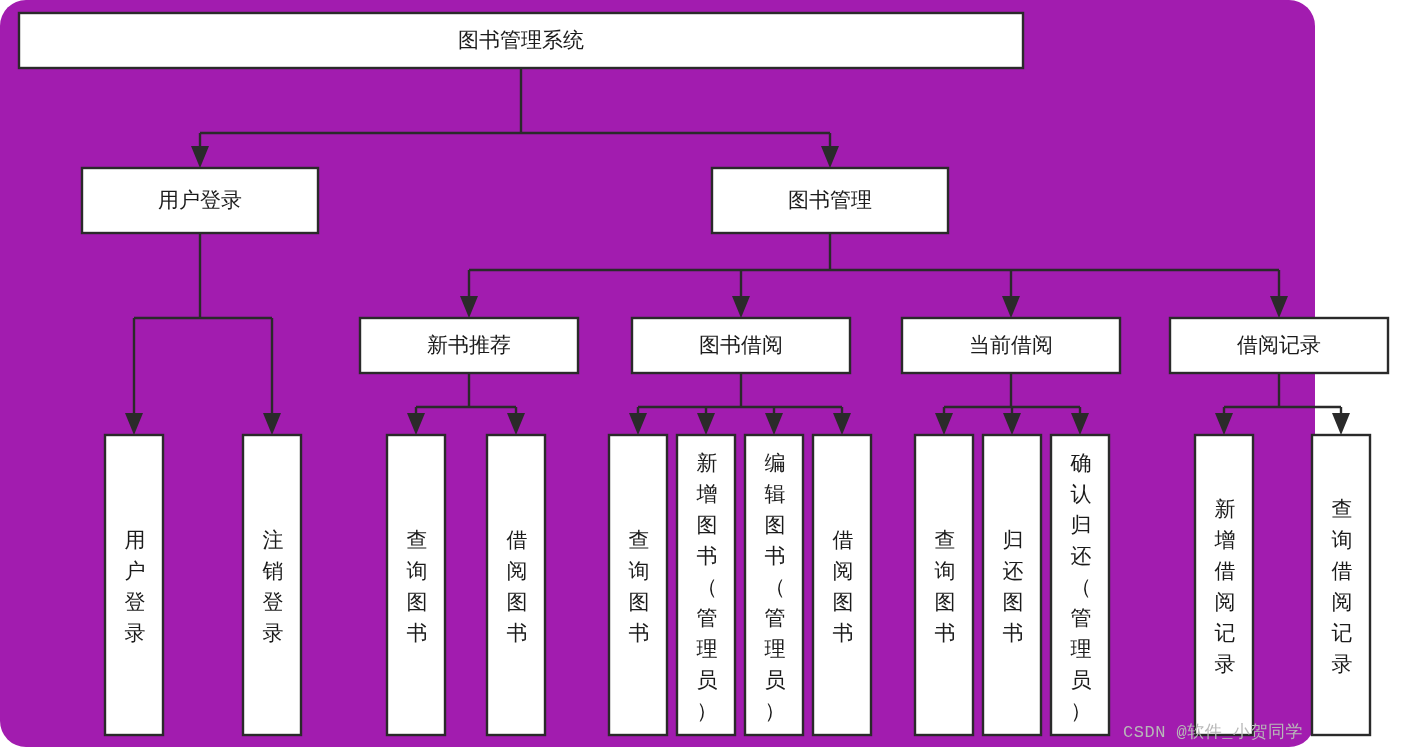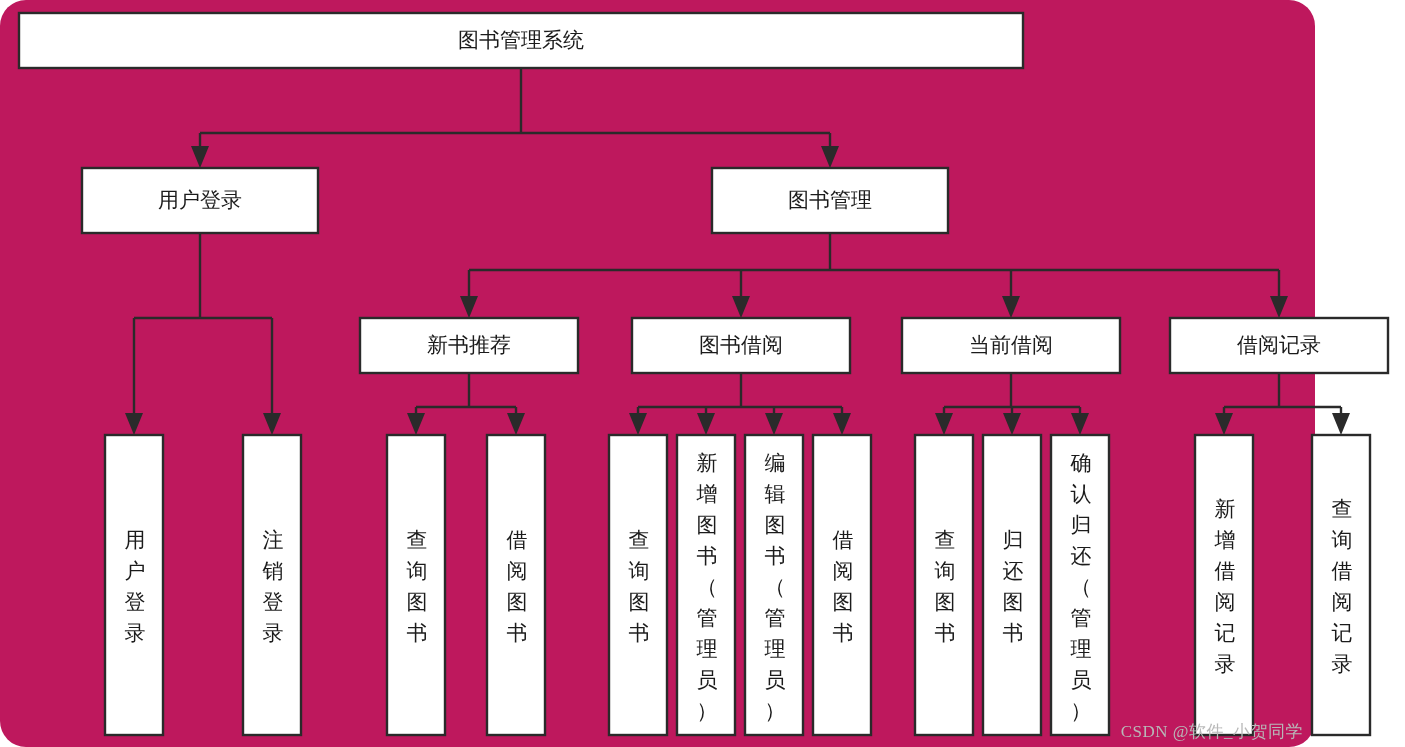--- a/index.html
+++ b/index.html
@@ -10,21 +10,21 @@
   body {
     width: 1405px;
     height: 747px;
     font-family: "Liberation Sans", "DejaVu Sans", sans-serif;
     overflow: hidden;
   }
   #diagram-root {
     position: relative;
     width: 1315px;
     height: 747px;
-    background: #be185d;
+    background: #a21caf;
     border-radius: 26px;
   }
   svg#diagram-canvas {
     position: absolute;
     left: 0;
     top: 0;
     width: 1405px;
     height: 747px;
     display: block;
   }
@@ -55,21 +55,21 @@
     font-family: "Liberation Sans", "DejaVu Sans", sans-serif;
     font-size: 21px;
     fill: #1b1b1b;
     text-anchor: middle;
     white-space: pre;
   }
   .watermark-text {
     position: absolute;
     right: 12px;
     bottom: 4px;
-    font-family: Liberation Serif, serif;
+    font-family: Liberation Mono, monospace;
     font-size: 17px;
     color: #b8b8b8;
     letter-spacing: 0.5px;
     user-select: none;
     pointer-events: none;
   }
 </style>
 </head>
 <body>
 

